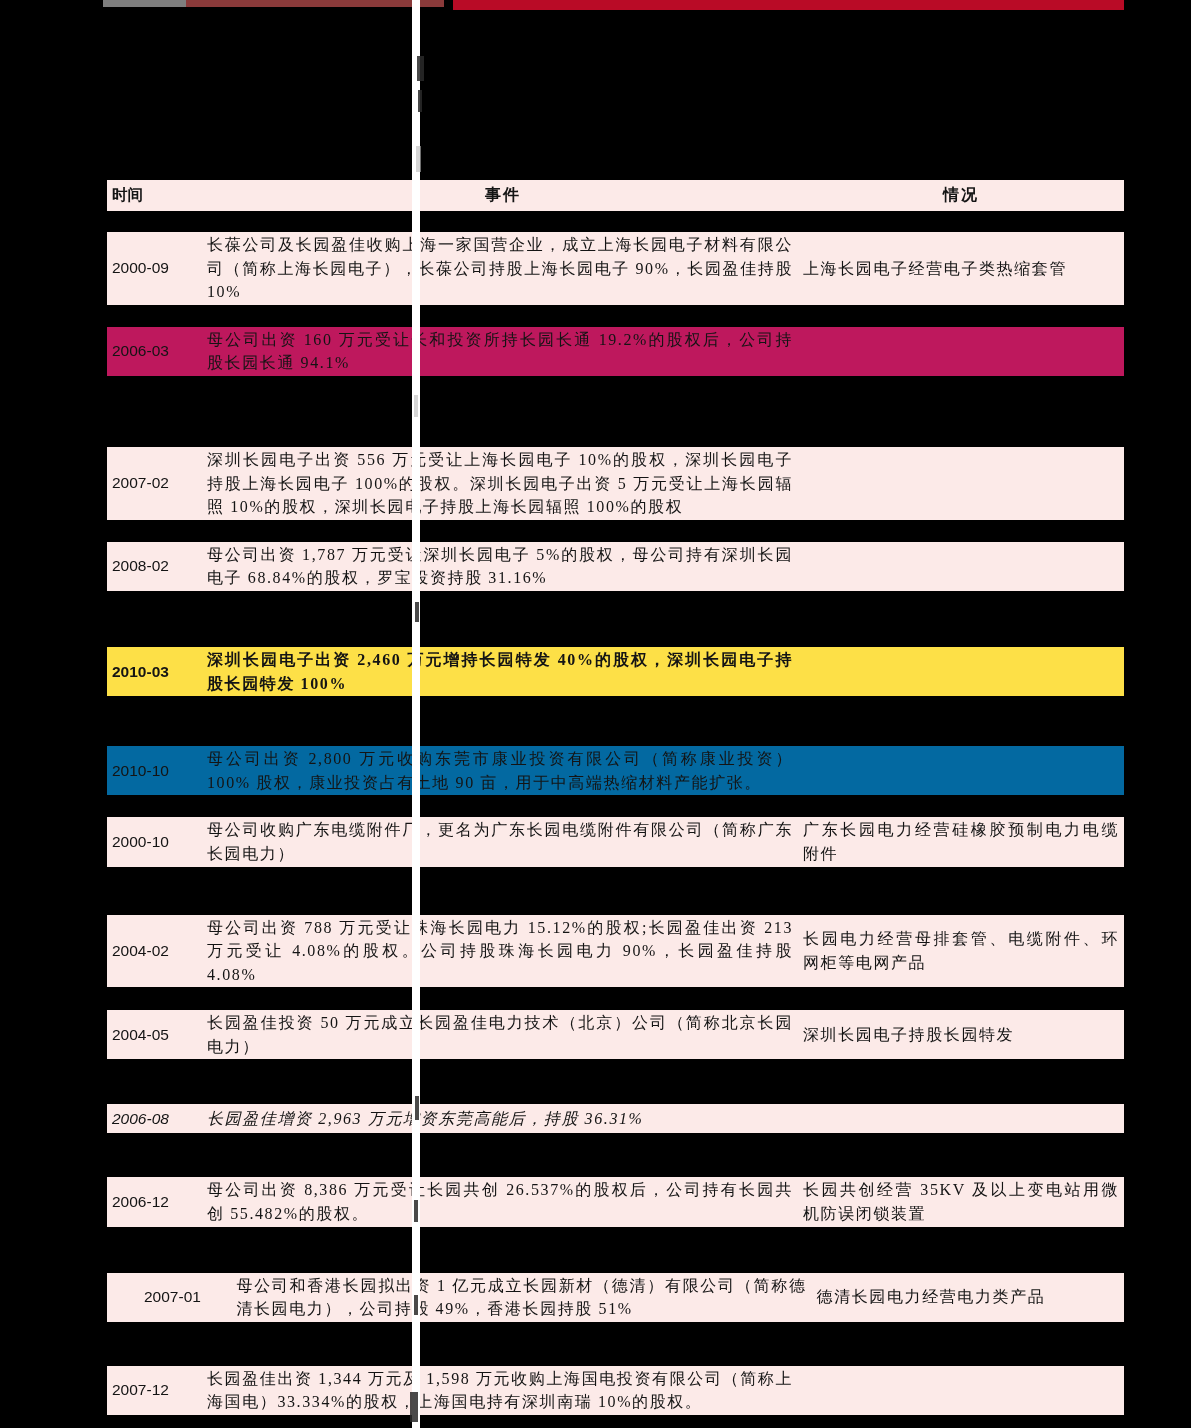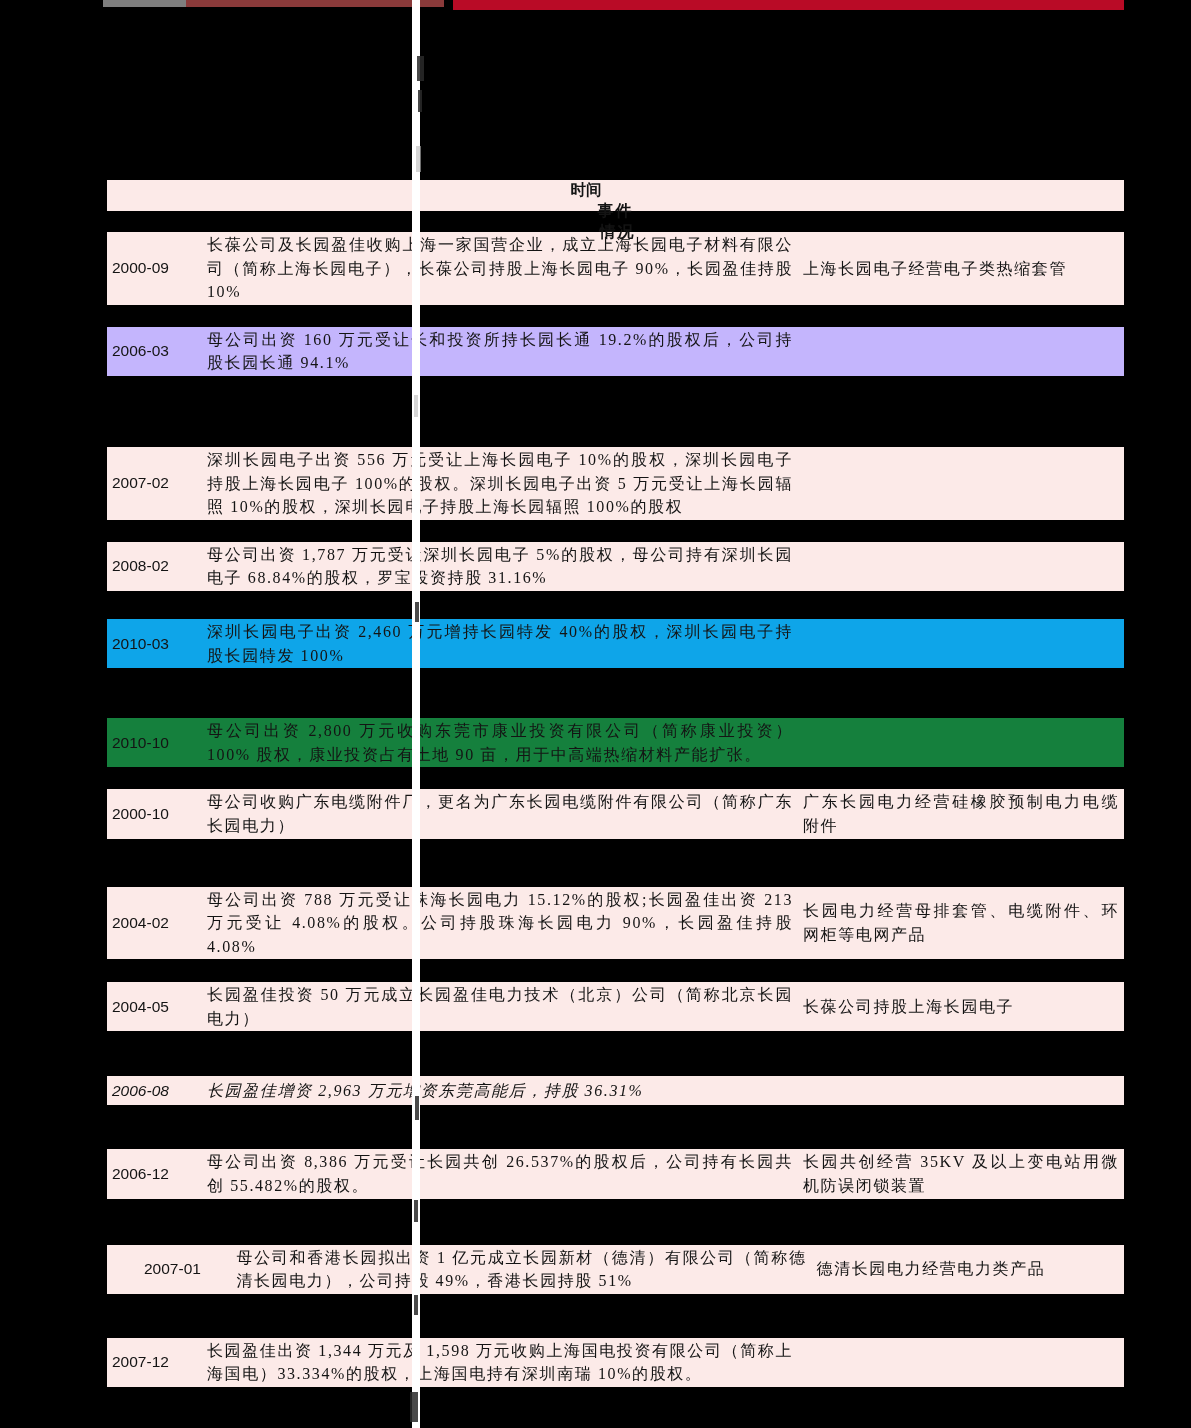--- a/index.html
+++ b/index.html
@@ -17,21 +17,21 @@
 
   
   .page-strip{position:absolute;left:412px;top:0;width:8px;height:1428px;background:#fff;z-index:10;}
   .fragment{position:absolute;z-index:11;background:#2a2a2a;opacity:.85;}
   .fragment.light{background:#bbb;opacity:.6;}
 
   
   .tbl{position:absolute;left:107px;top:180px;width:1017px;z-index:2;}
   .thead{
     display:flex;align-items:center;height:31px;
-    font-weight:bold;letter-spacing:2px;font-size:16px;flex-direction:column;
+    font-weight:bold;letter-spacing:2px;font-size:16px;
   }
   .row{
     display:flex;align-items:center;
     padding:1px 0;
   }
   .c1{width:100px;padding-left:5px;box-sizing:border-box;
       font-family:"Liberation Sans","DejaVu Sans",sans-serif;font-size:15.5px;letter-spacing:0;}
   .c2{width:592px;box-sizing:border-box;padding-right:6px;}
   .c3{width:316px;box-sizing:border-box;margin-left:4px;}
   .thead .c2{text-align:center;padding-right:0;}
@@ -56,65 +56,65 @@
     <div class="c2">事件</div>
     <div class="c3">情况</div>
   </div>
 
   <div class="row rowbg" style="margin-top: 21px; background: rgb(252, 234, 232);">
     <div class="c1">2000-09</div>
     <div class="c2 txt">长葆公司及长园盈佳收购上海一家国营企业，成立上海长园电子材料有限公司（简称上海长园电子），长葆公司持股上海长园电子 90%，长园盈佳持股 10%</div>
     <div class="c3 txt">上海长园电子经营电子类热缩套管</div>
   </div>
 
-  <div class="row rowbg" style="margin-top: 22px; background: #c4b5fd;">
+  <div class="row rowbg" style="margin-top: 22px; background: #be185d;">
     <div class="c1">2006-03</div>
     <div class="c2 txt">母公司出资 160 万元受让长和投资所持长园长通 19.2%的股权后，公司持股长园长通 94.1%</div>
     <div class="c3 txt"></div>
   </div>
 
   <div class="row rowbg" style="margin-top: 71px; background: rgb(252, 234, 232);">
     <div class="c1">2007-02</div>
     <div class="c2 txt">深圳长园电子出资 556 万元受让上海长园电子 10%的股权，深圳长园电子持股上海长园电子 100%的股权。深圳长园电子出资 5 万元受让上海长园辐照 10%的股权，深圳长园电子持股上海长园辐照 100%的股权</div>
     <div class="c3 txt"></div>
   </div>
 
   <div class="row rowbg" style="margin-top: 22px; background: rgb(252, 234, 232);">
     <div class="c1">2008-02</div>
     <div class="c2 txt">母公司出资 1,787 万元受让深圳长园电子 5%的股权，母公司持有深圳长园电子 68.84%的股权，罗宝投资持股 31.16%</div>
     <div class="c3 txt"></div>
   </div>
 
-  <div class="row rowbg" style="margin-top: 28px; background: #0ea5e9;">
+  <div class="row rowbg" style="margin-top: 56px; background: #fde047; font-weight: bold;">
     <div class="c1">2010-03</div>
     <div class="c2 txt">深圳长园电子出资 2,460 万元增持长园特发 40%的股权，深圳长园电子持股长园特发 100%</div>
     <div class="c3 txt"></div>
   </div>
 
-  <div class="row rowbg" style="margin-top: 50px; background: #15803d;">
+  <div class="row rowbg" style="margin-top: 50px; background: #0369a1;">
     <div class="c1">2010-10</div>
     <div class="c2 txt">母公司出资 2,800 万元收购东莞市康业投资有限公司（简称康业投资）100% 股权，康业投资占有土地 90 亩，用于中高端热缩材料产能扩张。</div>
   </div>
 
   <div class="row rowbg" style="margin-top: 22px; background: rgb(252, 234, 232);">
     <div class="c1">2000-10</div>
     <div class="c2 txt">母公司收购广东电缆附件厂，更名为广东长园电缆附件有限公司（简称广东长园电力）</div>
     <div class="c3 txt">广东长园电力经营硅橡胶预制电力电缆附件</div>
   </div>
 
   <div class="row rowbg" style="margin-top: 48px; background: rgb(252, 234, 232);">
     <div class="c1">2004-02</div>
     <div class="c2 txt">母公司出资 788 万元受让珠海长园电力 15.12%的股权;长园盈佳出资 213 万元受让 4.08%的股权。公司持股珠海长园电力 90%，长园盈佳持股 4.08%</div>
     <div class="c3 txt">长园电力经营母排套管、电缆附件、环网柜等电网产品</div>
   </div>
 
   <div class="row rowbg" style="margin-top: 23px; background: rgb(252, 234, 232);">
     <div class="c1">2004-05</div>
     <div class="c2 txt">长园盈佳投资 50 万元成立长园盈佳电力技术（北京）公司（简称北京长园电力）</div>
-    <div class="c3 txt">长葆公司持股上海长园电子</div>
+    <div class="c3 txt">深圳长园电子持股长园特发</div>
   </div>
 
   <div class="row rowbg" style="margin-top: 45px; background: rgb(252, 234, 232); font-style: italic;">
     <div class="c1">2006-08</div>
     <div class="c2 txt min1">长园盈佳增资 2,963 万元增资东莞高能后，持股 36.31%</div>
     <div class="c3 txt"></div>
   </div>
 
   <div class="row rowbg" style="margin-top: 44px; background: rgb(252, 234, 232);">
     <div class="c1">2006-12</div>

